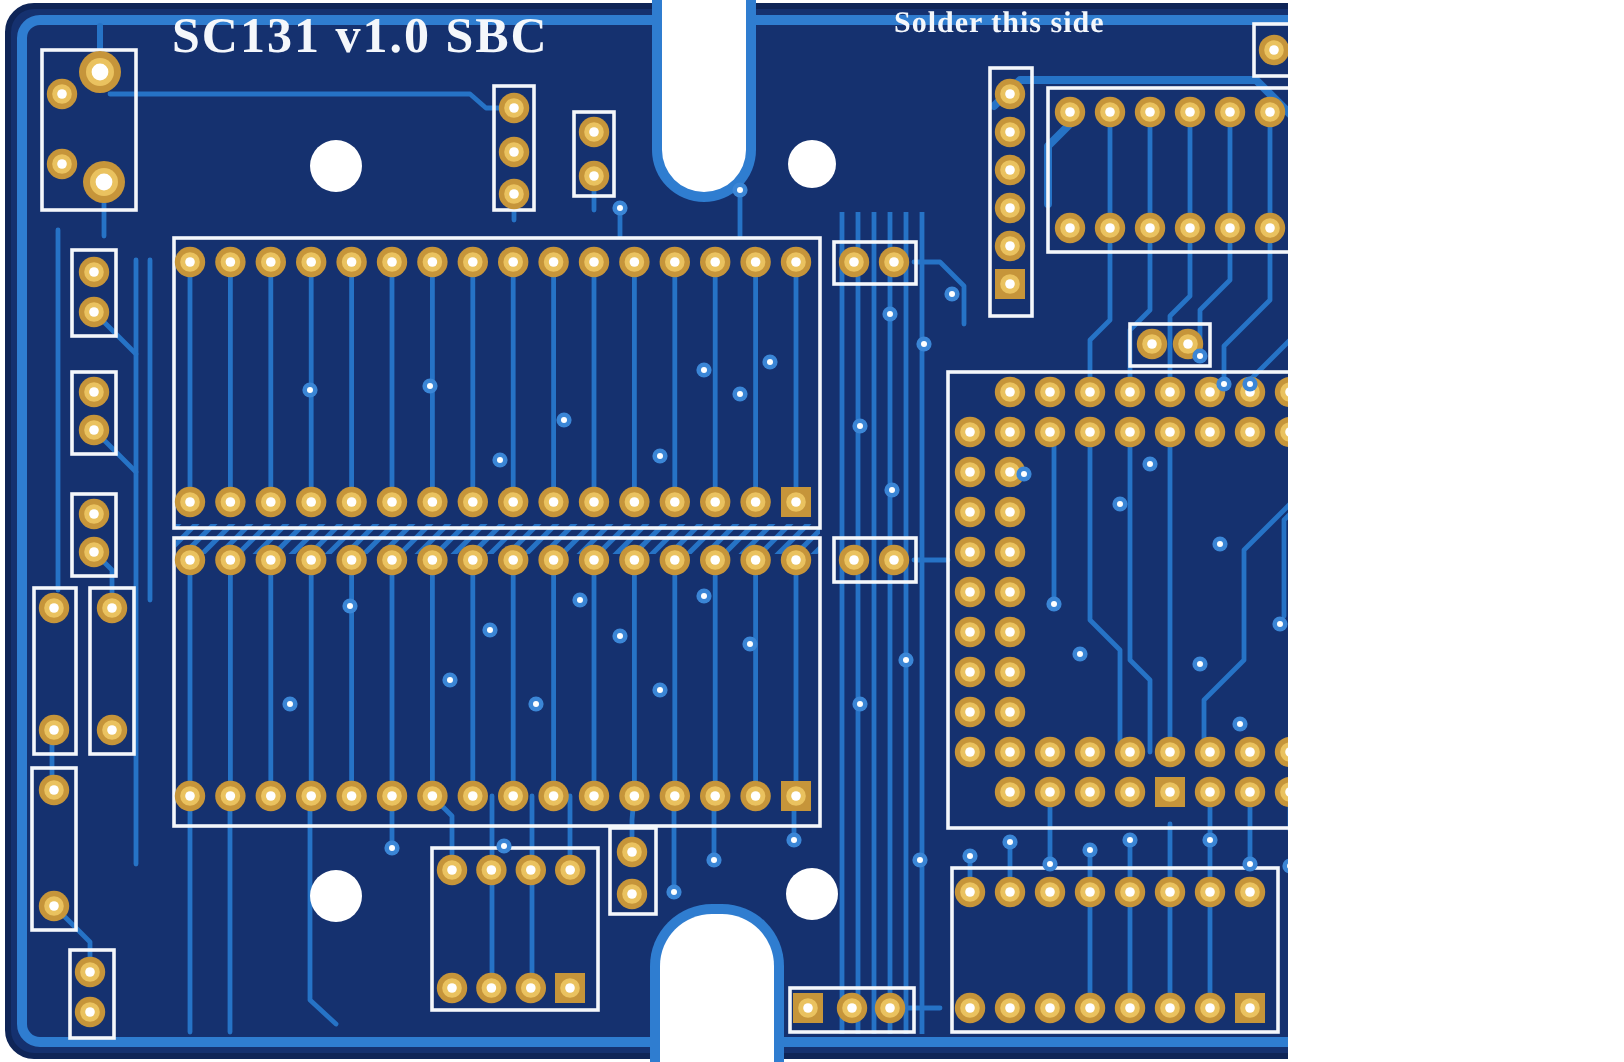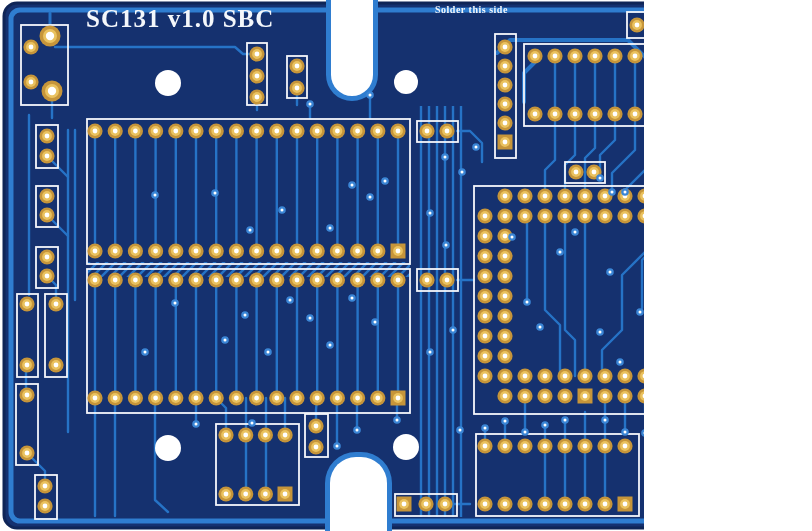--- a/index.html
+++ b/index.html
@@ -1,21 +1,21 @@
 <!DOCTYPE html>
 <html><head>
 <meta charset="utf-8">
 <style>
   html,body{margin:0;padding:0;background:#ffffff;}
   #stage{position:relative;width:644px;height:531px;background:#ffffff;overflow:hidden;
          font-family:Liberation Serif, serif;}
   #pcb-svg{position:absolute;left:0;top:0;}
   .silk-text{position:absolute;color:#f4f7fb;white-space:pre;pointer-events:none;}
   #board-title{left:86px;top:5px;font-size:25px;font-weight:600;letter-spacing:1px;}
-  #side-label{left:435px;top:4px;font-size:10px;font-weight:600;letter-spacing:0.5px;text-align:center;}
+  #side-label{left:447px;top:4px;font-size:15px;font-weight:600;letter-spacing:0.5px;text-align:center;}
 </style>
 </head>
 <body>
 
 <div id="stage">
   <svg id="pcb-svg" width="812" height="531" viewBox="0 0 812 531" xmlns="http://www.w3.org/2000/svg">
       <rect x="4" y="3" width="804" height="525" rx="13" fill="#15316f" stroke="#0f2557" stroke-width="3"></rect>
       <rect x="11" y="10" width="790" height="511" rx="9" fill="none" stroke="#2f7dd0" stroke-width="5"></rect>
       <defs>
         <clipPath id="hatchclip">

